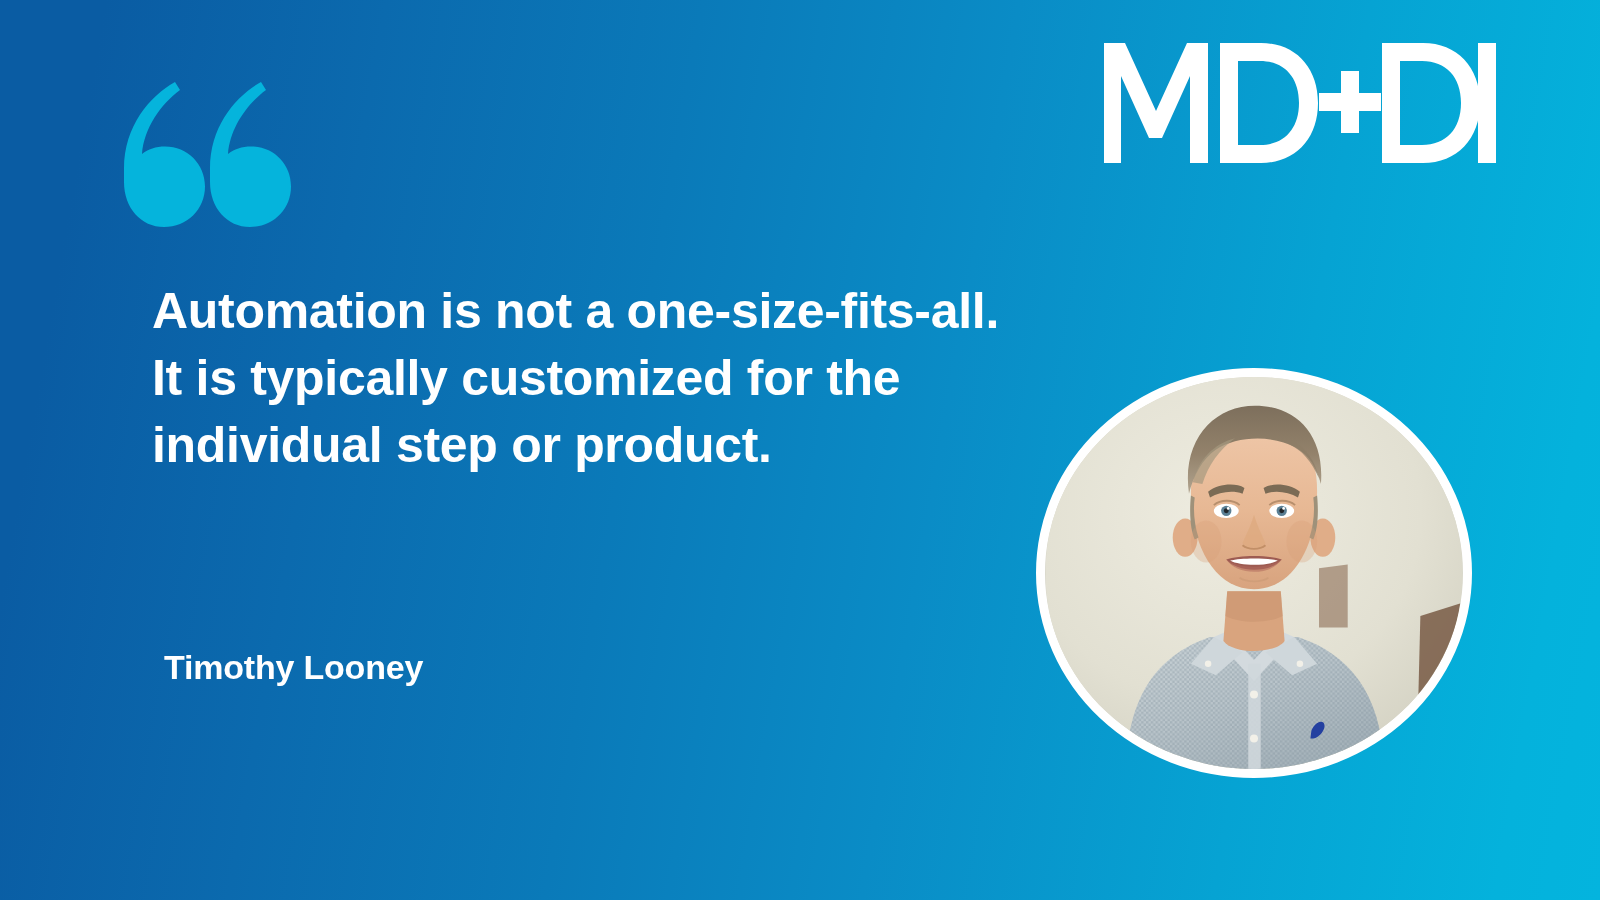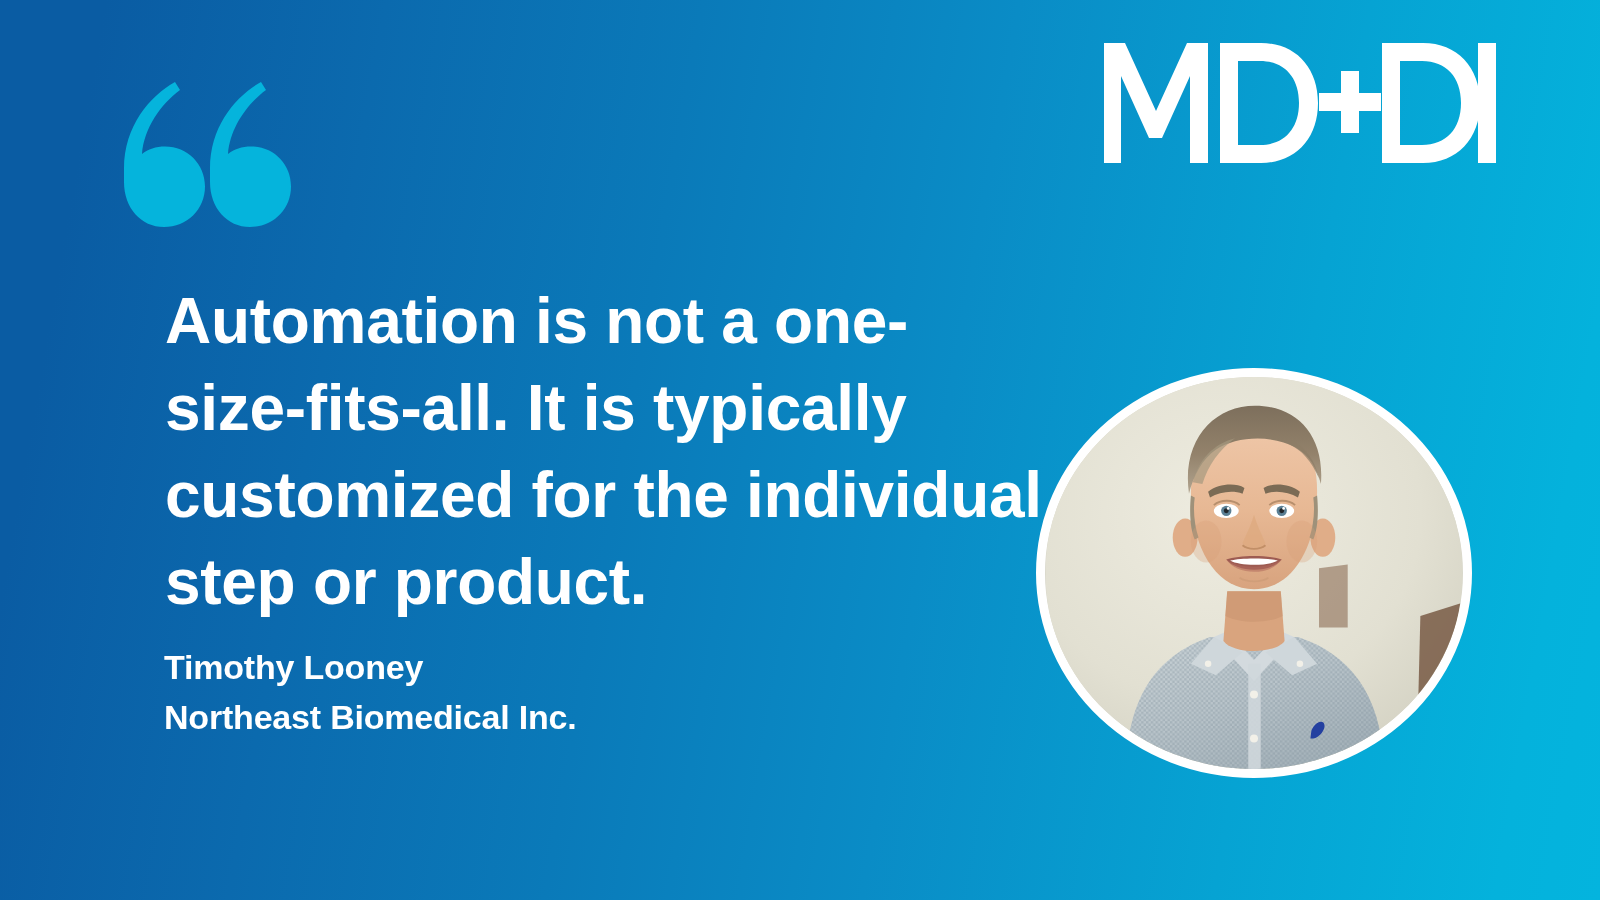--- a/index.html
+++ b/index.html
@@ -28,26 +28,26 @@
   #quote-mark {
     position:absolute;
     left:76px; top:78px;
     width:215px; height:175px;
   }
   #quote-mark svg { display:block; width:100%; height:100%; }
 
   
   #quote-text {
     position:absolute;
-    left:165px; top:278px;
+    left:152px; top:278px;
     width:880px;
     color:#ffffff;
-    font-size:64px;
+    font-size:50px;
     font-weight:700;
-    line-height:87px;
+    line-height:67px;
     letter-spacing:-0.3px;
     font-family:"Liberation Sans", sans-serif;
   }
 
   
   #attribution {
     position:absolute;
     left:152px; top:642px;
     color:#ffffff;
     font-size:34px;
@@ -105,21 +105,20 @@
                  C151 149 134 130 134 104
                  Z"></path>
       </g>
     </svg>
   </div>
 
   <div id="quote-text">Automation is not a one-size-fits-all. It is typically customized for the individual step or product.</div>
 
   <div id="attribution">
     <span class="line">Timothy Looney</span>
-    <span class="line">Northeast Biomedical Inc.</span>
   </div>
 
   <div id="logo">
     <svg viewBox="0 0 392 120" xmlns="http://www.w3.org/2000/svg" aria-hidden="true">
       <g fill="#ffffff">
 
         <polygon points="0,0 21,0 52,68 83,0 104,0 104,120 86,120 86,33 58,95 45,95 17,33 17,120 0,120"></polygon>
 
         <path d="M116,0 L157,0 C191,0 214,24 214,60 C214,96 191,120 157,120 L116,120 Z
                  M134,18 L134,102 L156,102 C180,102 195,86 195,60 C195,34 180,18 156,18 Z"></path>

